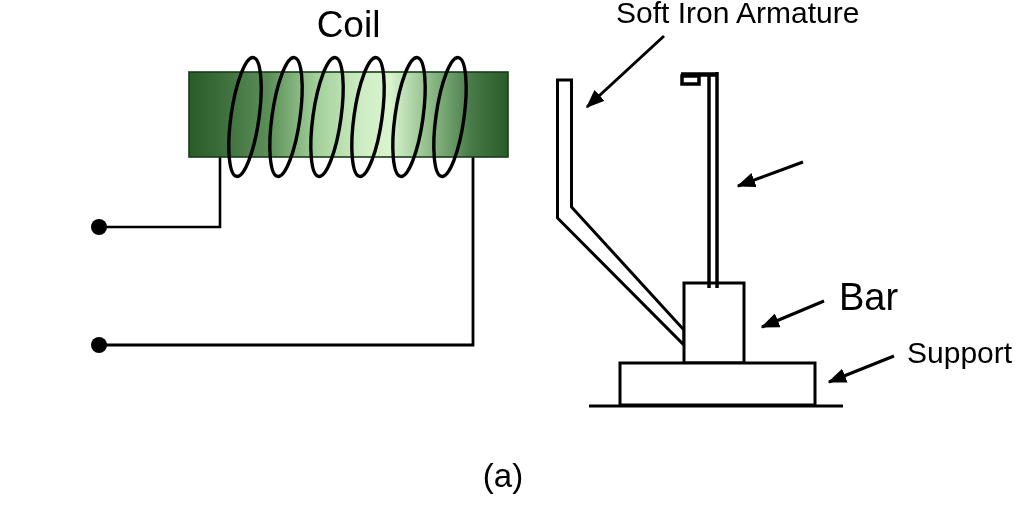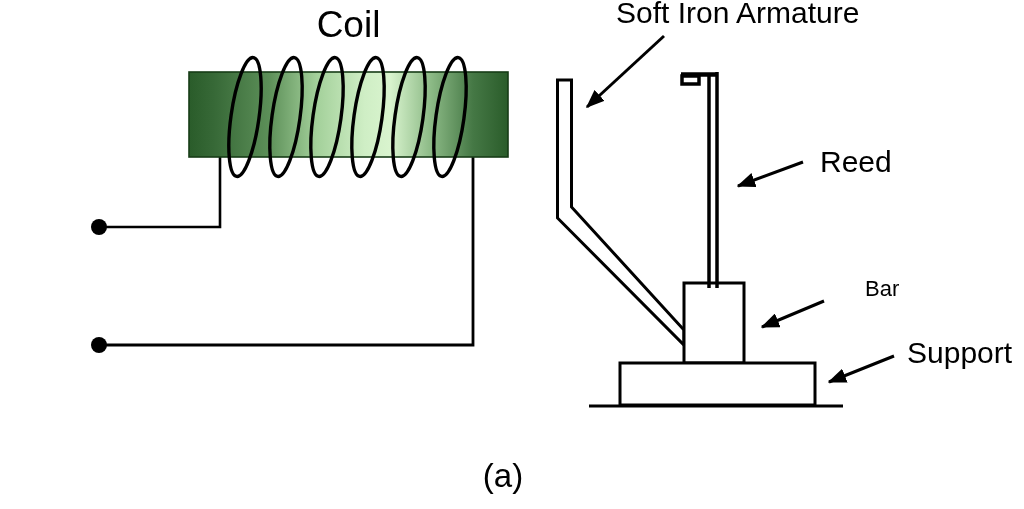--- a/index.html
+++ b/index.html
@@ -30,21 +30,21 @@
     left: 189px; top: 6px; width: 319px;
     font-size: 37px; text-align: center;
   }
   .lbl-source {
     left: 5px; top: 248px;
     font-size: 25px; line-height: 35px;
   }
   .lbl-source span { display: block; }
   .lbl-armature { left: 616px; top: -2px; font-size: 30px; }
   .lbl-reed     { left: 820px; top: 147px; font-size: 30px; }
-  .lbl-bar      { left: 865px; top: 278px; font-size: 22px; }
+  .lbl-bar      { left: 839px; top: 278px; font-size: 38px; }
   .lbl-support  { left: 907px; top: 338px; font-size: 30px; }
   .lbl-caption  {
     left: 443px; top: 459px; width: 120px;
     font-size: 33px; text-align: center;
   }
 </style>
 </head>
 <body>
 
 <div class="stage">
@@ -100,21 +100,20 @@
     <line x1="803" y1="162" x2="738" y2="186" stroke="#000" stroke-width="3" marker-end="url(#arrowHead)"></line>
     <line x1="824" y1="301" x2="762" y2="327" stroke="#000" stroke-width="3" marker-end="url(#arrowHead)"></line>
     <line x1="894" y1="356" x2="829" y2="382" stroke="#000" stroke-width="3" marker-end="url(#arrowHead)"></line>
   </svg>
 
   <div class="lbl lbl-coil">Coil</div>
 
 
   <div class="lbl lbl-armature">Soft Iron Armature</div>
 
-  <div class="lbl lbl-reed">Reed</div>
 
   <div class="lbl lbl-bar">Bar</div>
 
   <div class="lbl lbl-support">Support</div>
 
   <div class="lbl lbl-caption">(a)</div>
 
 </div>
 
 </body></html>

